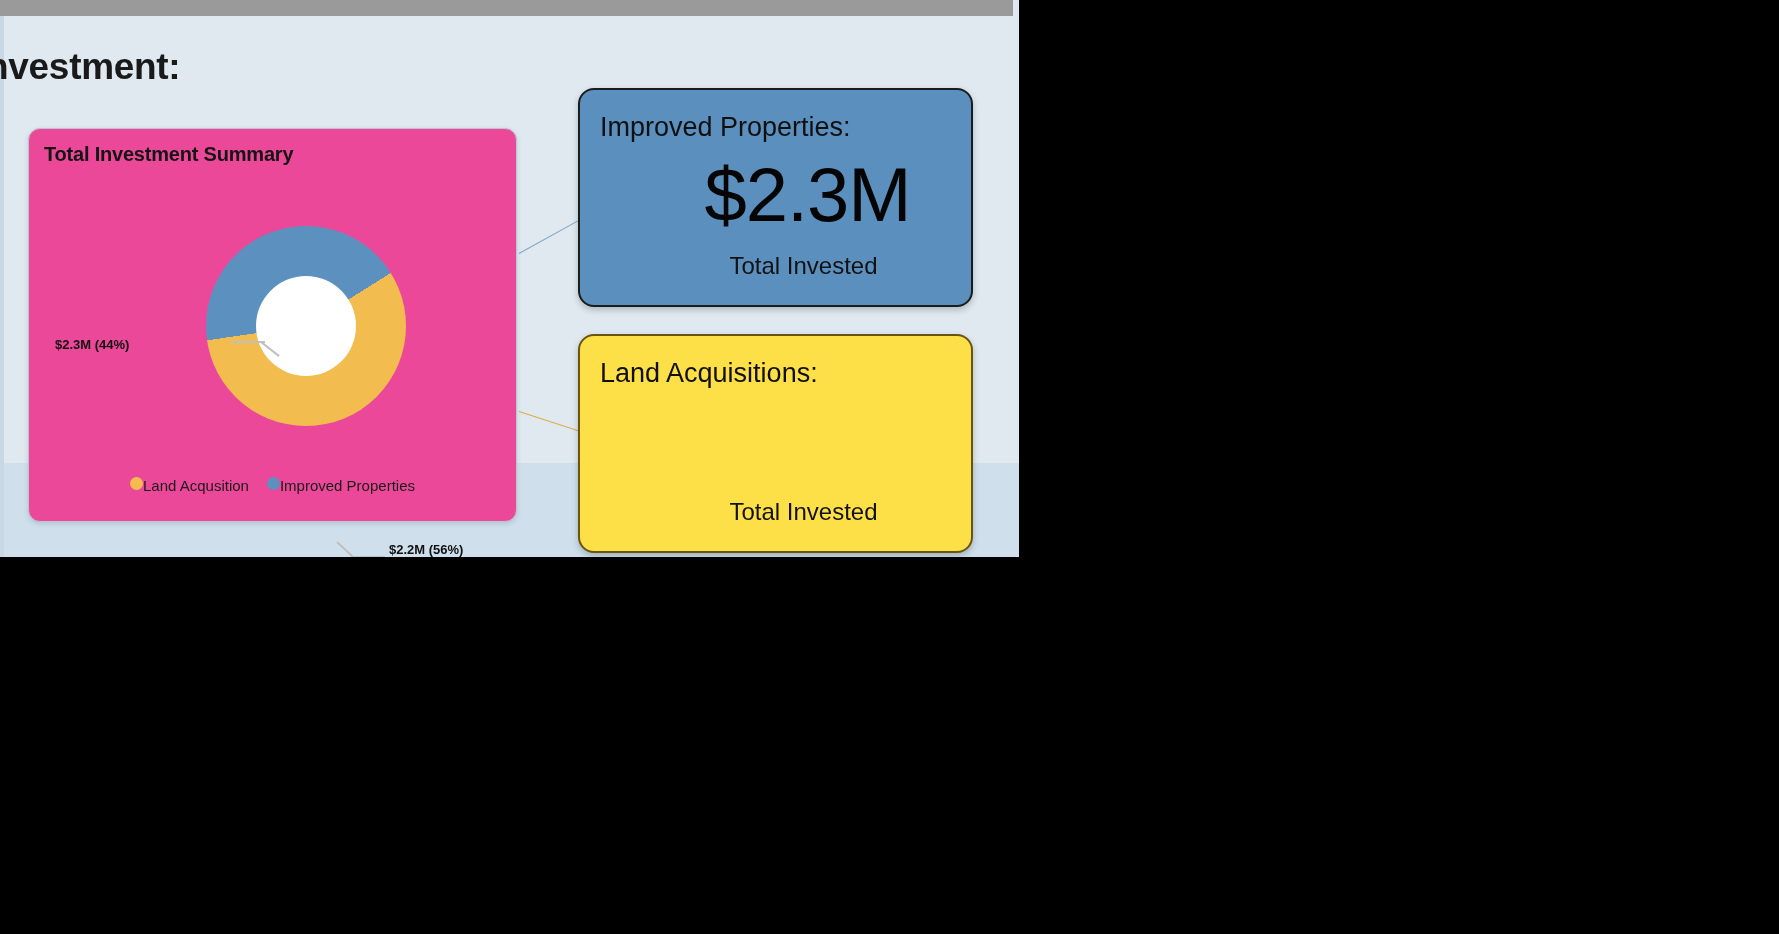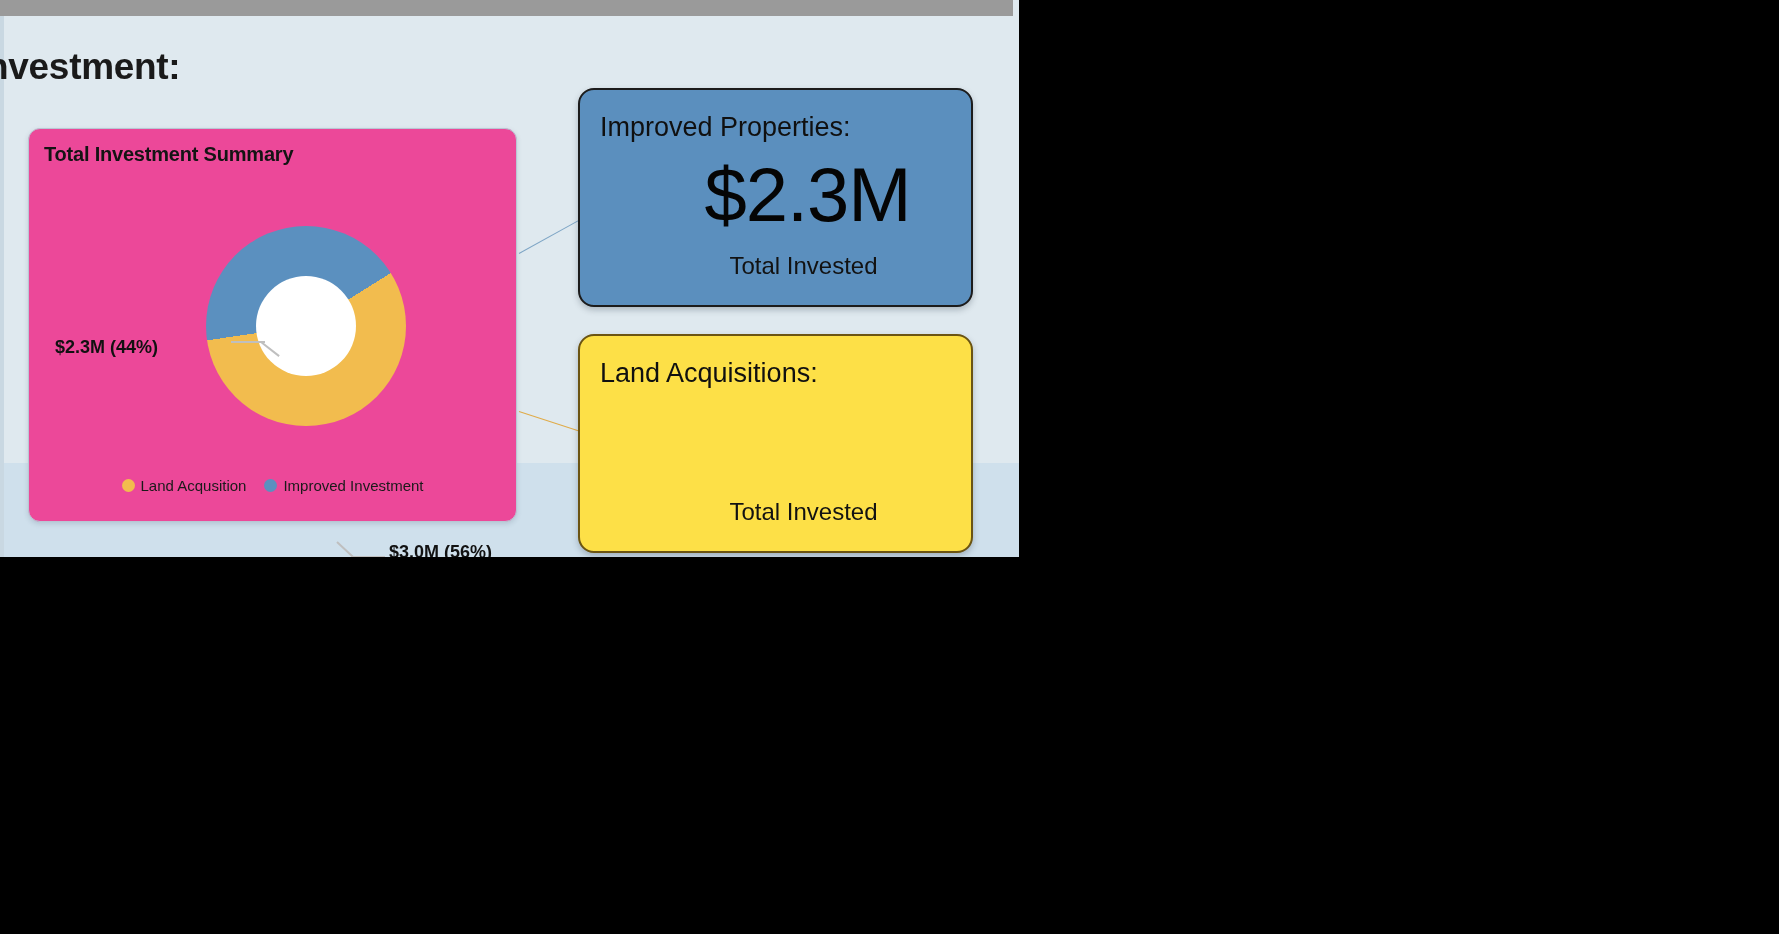--- a/index.html
+++ b/index.html
@@ -118,21 +118,21 @@
     top: 50px;
     width: 100px;
     height: 100px;
     background: #ffffff;
     border-radius: 50%;
   }
 
   
   .dlabel {
     position: absolute;
-    font-size: 18px;
+    font-size: 13px;
     font-weight: bold;
     color: #111111;
     white-space: nowrap;
   }
   .dlabel-blue { left: 26px; top: 208px; }
   .dlabel-yellow { left: 360px; top: 413px; }
 
   
   .leader {
     position: absolute;
@@ -158,22 +158,21 @@
     left: 0;
     top: 348px;
     width: 487px;
     display: flex;
     justify-content: center;
     align-items: center;
     gap: 18px;
   }
   .legend-item {
     display: flex;
-    align-items: center;
-    gap: 6px;
+    align-items: flex-start;
   }
   .legend-dot {
     width: 13px;
     height: 13px;
     border-radius: 50%;
     flex: 0 0 auto;
   }
   .legend-label {
     font-size: 15px;
     color: #1a1a1a;
@@ -283,30 +282,30 @@
         <div class="donut" id="donut-ring" style="background: conic-gradient(from 58deg, rgb(242, 188, 78) 0deg, rgb(242, 188, 78) 203.774deg, rgb(91, 144, 191) 203.774deg, rgb(91, 144, 191) 360deg);"></div>
         <div class="donut-hole"></div>
       </div>
 
       <div class="leader leader-blue-h"></div>
       <div class="leader leader-blue-d"></div>
       <div class="dlabel dlabel-blue">$2.3M (44%)</div>
 
       <div class="leader leader-yellow-h"></div>
       <div class="leader leader-yellow-d"></div>
-      <div class="dlabel dlabel-yellow">$3.0M (56%)</div>
+      <div class="dlabel dlabel-yellow">$2.2M (56%)</div>
 
       <div class="legend">
         <div class="legend-item">
           <span class="legend-dot" id="legend-dot-0" style="background: rgb(242, 188, 78);"></span>
           <span class="legend-label">Land Acqusition</span>
         </div>
         <div class="legend-item">
           <span class="legend-dot" id="legend-dot-1" style="background: rgb(91, 144, 191);"></span>
-          <span class="legend-label">Improved Investment</span>
+          <span class="legend-label">Improved Properties</span>
         </div>
       </div>
     </div>
 
     <div class="kpi kpi-blue">
       <div class="kpi-title">Improved Properties:</div>
       <div class="kpi-value">$2.3M</div>
       <div class="kpi-sub">Total Invested</div>
     </div>
 

